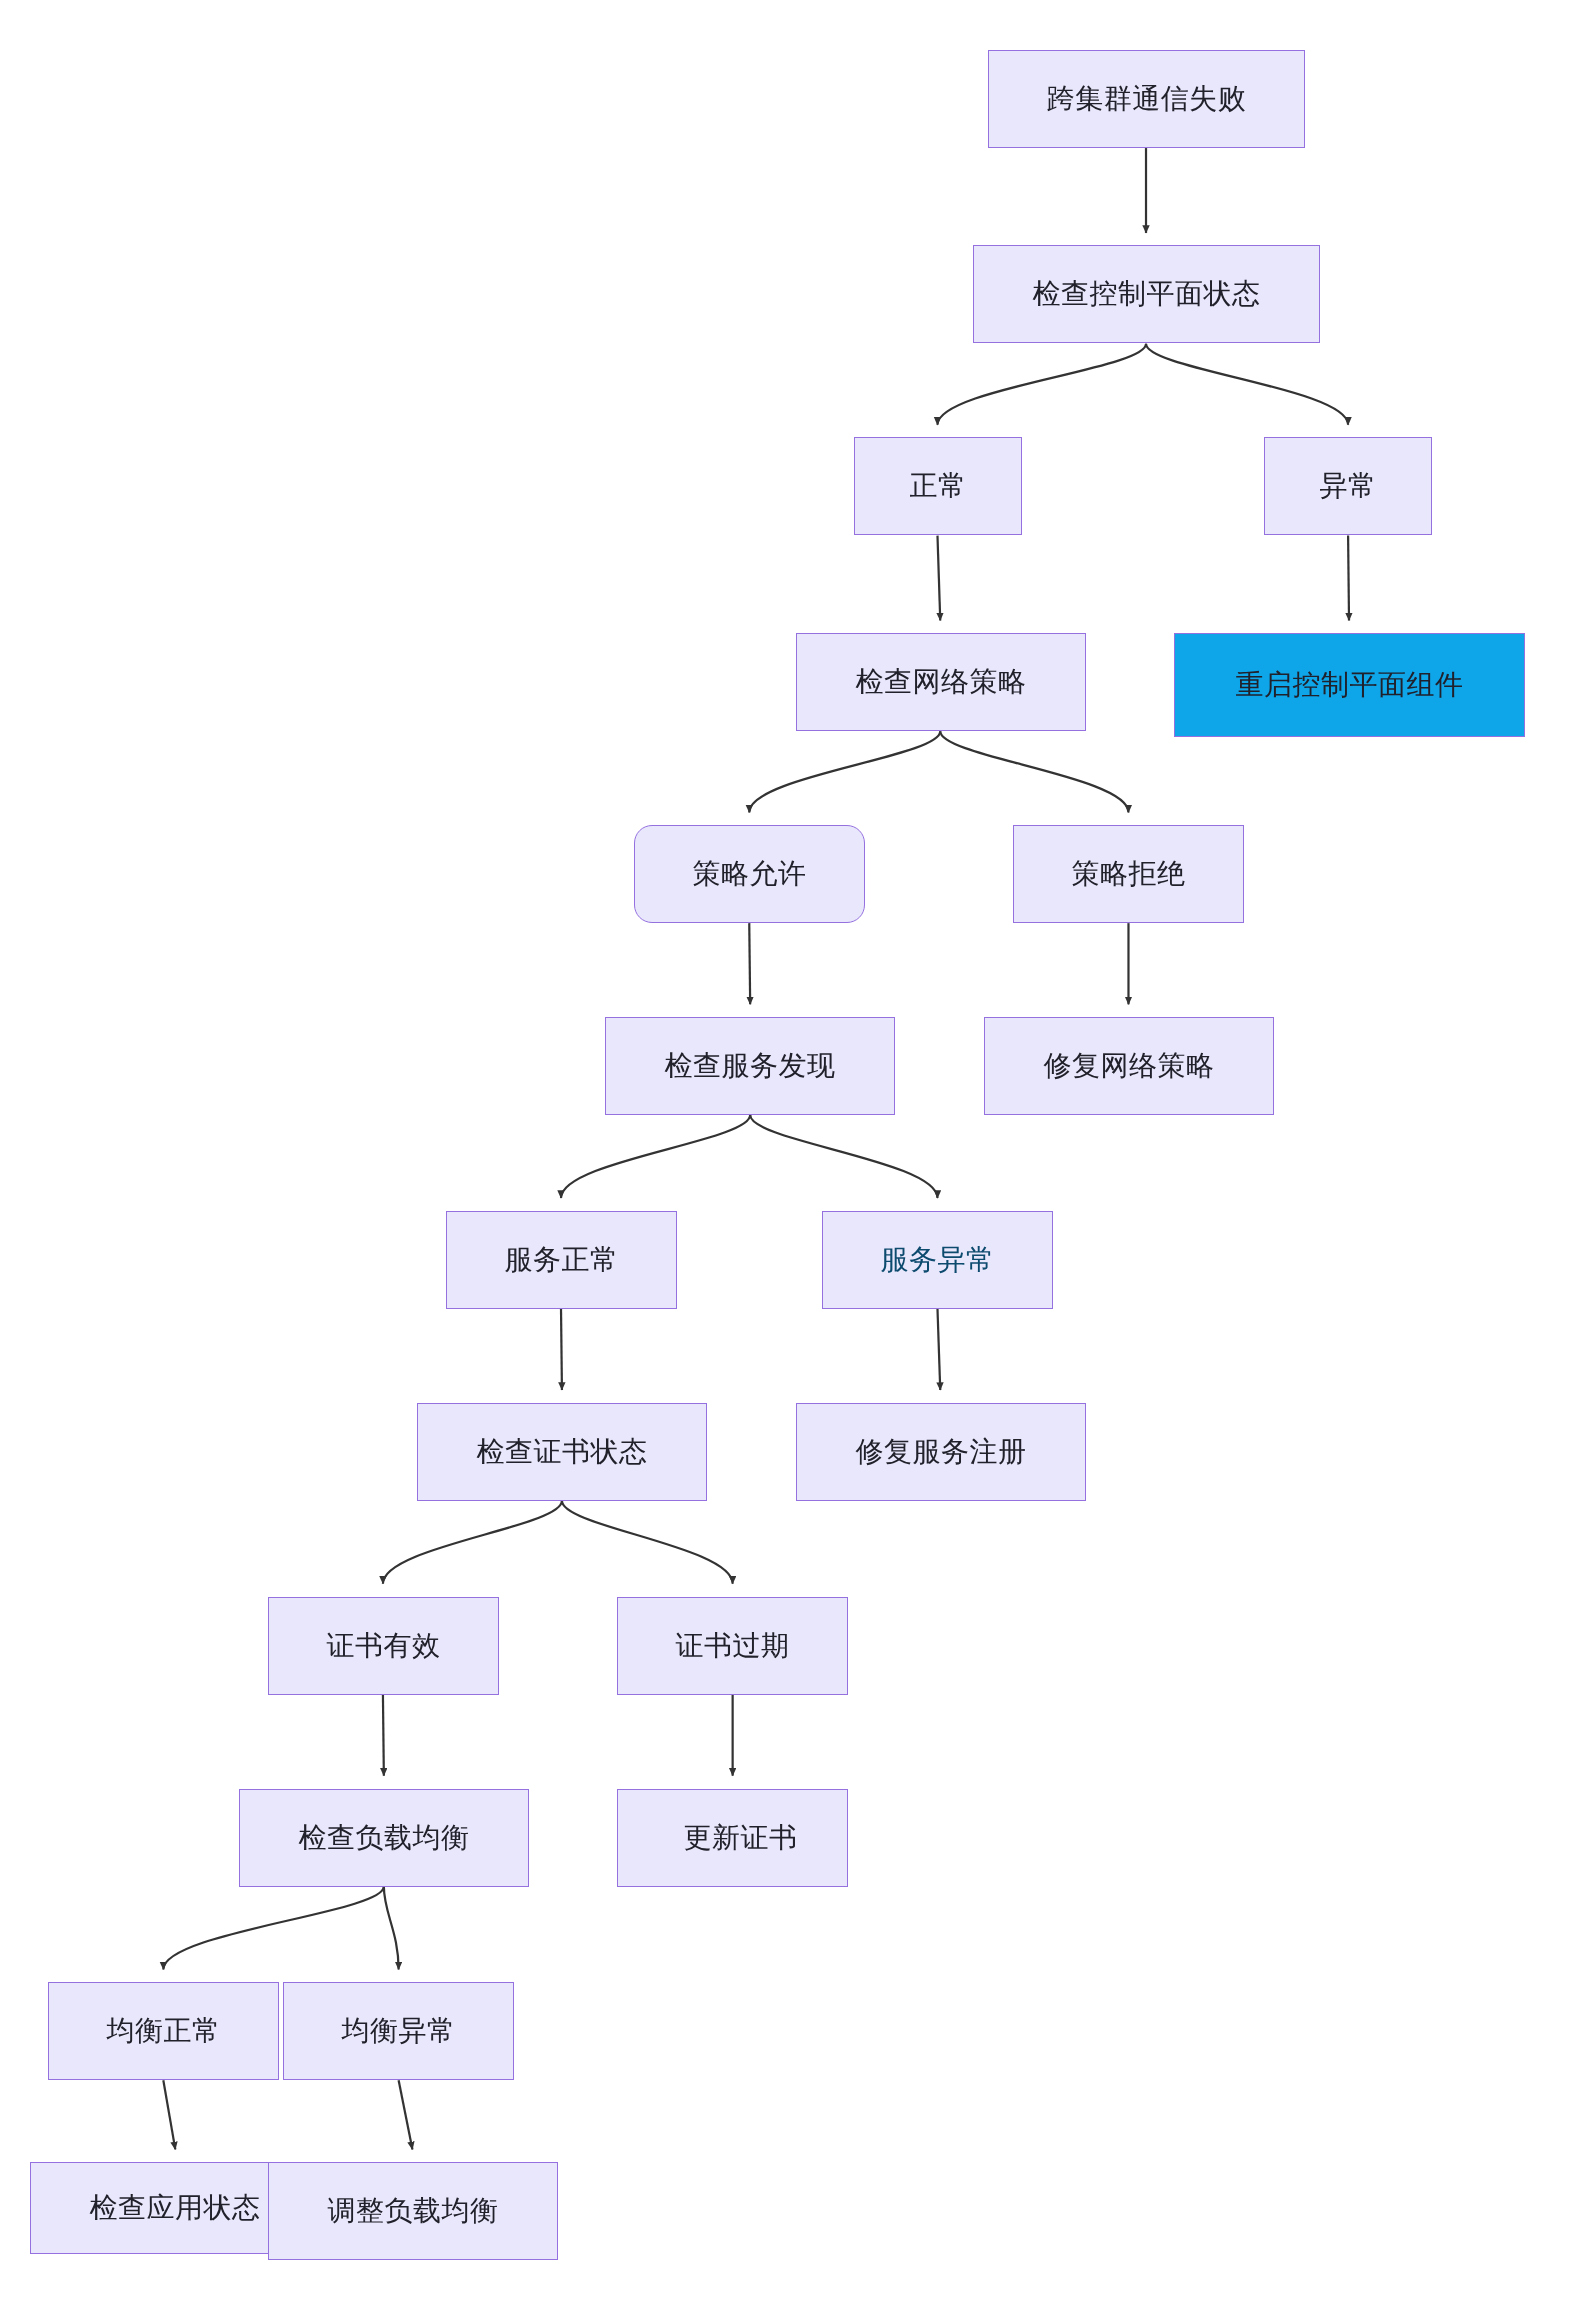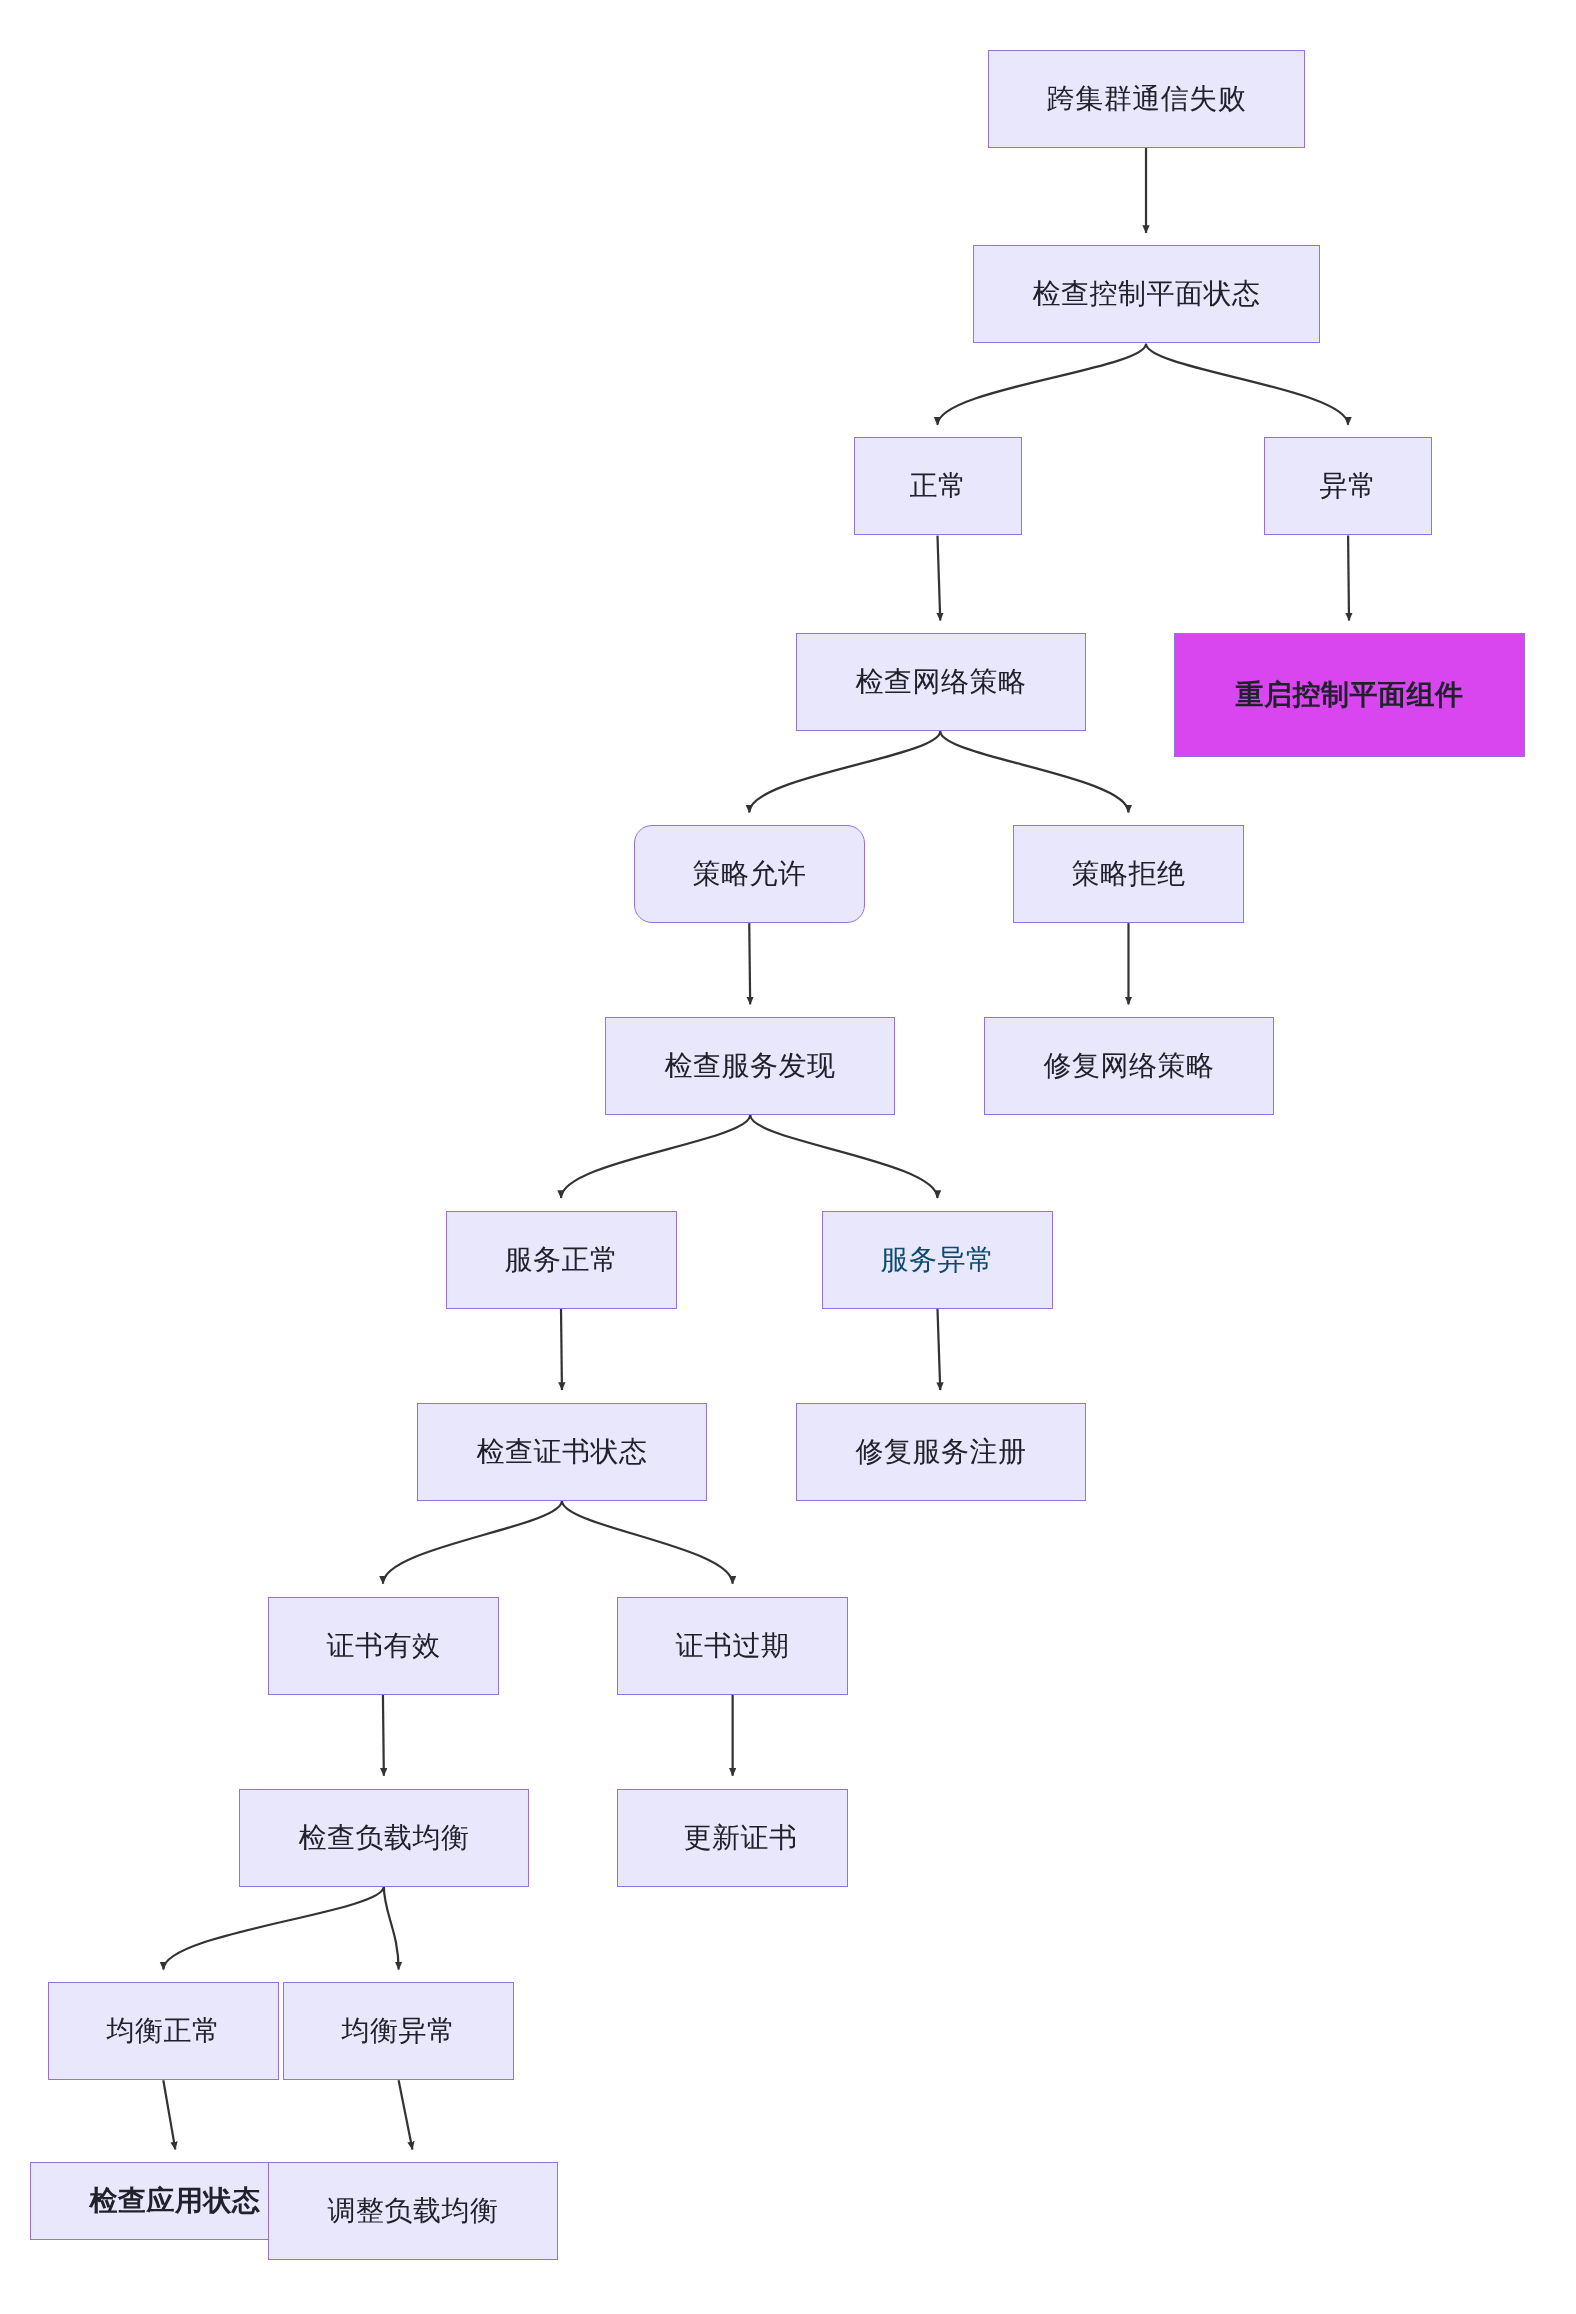--- a/index.html
+++ b/index.html
@@ -86,21 +86,21 @@
       </div>
       <div class="node" style="left: 854px; top: 437px; width: 168px; height: 98px; background: rgb(233, 231, 251); border-color: rgb(149, 113, 224); color: rgb(32, 33, 43);">
         <span class="node-label">正常</span>
       </div>
       <div class="node" style="left: 1264px; top: 437px; width: 168px; height: 98px; background: rgb(233, 231, 251); border-color: rgb(149, 113, 224); color: rgb(32, 33, 43);">
         <span class="node-label">异常</span>
       </div>
       <div class="node" style="left: 796px; top: 633px; width: 290px; height: 98px; background: rgb(233, 231, 251); border-color: rgb(149, 113, 224); color: rgb(32, 33, 43);">
         <span class="node-label">检查网络策略</span>
       </div>
-      <div class="node" style="left: 1174px; top: 633px; width: 351px; height: 124px; background: #d946ef; border-color: rgb(149, 113, 224); color: rgb(32, 33, 43); font-weight: bold;">
+      <div class="node" style="left: 1174px; top: 633px; width: 351px; height: 104px; background: #0ea5e9; border-color: rgb(149, 113, 224); color: rgb(32, 33, 43);">
         <span class="node-label">重启控制平面组件</span>
       </div>
       <div class="node" style="left: 634px; top: 825px; width: 231px; height: 98px; background: rgb(233, 231, 251); border-color: rgb(149, 113, 224); color: rgb(32, 33, 43); border-radius: 18px;">
         <span class="node-label">策略允许</span>
       </div>
       <div class="node" style="left: 1013px; top: 825px; width: 231px; height: 98px; background: rgb(233, 231, 251); border-color: rgb(149, 113, 224); color: rgb(32, 33, 43);">
         <span class="node-label">策略拒绝</span>
       </div>
       <div class="node" style="left: 605px; top: 1017px; width: 290px; height: 98px; background: rgb(233, 231, 251); border-color: rgb(149, 113, 224); color: rgb(32, 33, 43);">
         <span class="node-label">检查服务发现</span>
@@ -131,21 +131,21 @@
       </div>
       <div class="node" style="left: 617px; top: 1789px; width: 231px; height: 98px; background: rgb(233, 231, 251); border-color: rgb(149, 113, 224); color: rgb(32, 33, 43); padding-left: 16px;">
         <span class="node-label">更新证书</span>
       </div>
       <div class="node" style="left: 48px; top: 1982px; width: 231px; height: 98px; background: rgb(233, 231, 251); border-color: rgb(149, 113, 224); color: rgb(32, 33, 43);">
         <span class="node-label">均衡正常</span>
       </div>
       <div class="node" style="left: 283px; top: 1982px; width: 231px; height: 98px; background: rgb(233, 231, 251); border-color: rgb(149, 113, 224); color: rgb(32, 33, 43);">
         <span class="node-label">均衡异常</span>
       </div>
-      <div class="node" style="left: 30px; top: 2162px; width: 290px; height: 78px; background: rgb(233, 231, 251); border-color: rgb(149, 113, 224); color: rgb(32, 33, 43); font-weight: bold;">
+      <div class="node" style="left: 30px; top: 2162px; width: 290px; height: 92px; background: rgb(233, 231, 251); border-color: rgb(149, 113, 224); color: rgb(32, 33, 43);">
         <span class="node-label">检查应用状态</span>
       </div>
       <div class="node" style="left: 268px; top: 2162px; width: 290px; height: 98px; background: rgb(233, 231, 251); border-color: rgb(149, 113, 224); color: rgb(32, 33, 43);">
         <span class="node-label">调整负载均衡</span>
       </div>
     </div>
 </div>
 
 
 </body></html>

